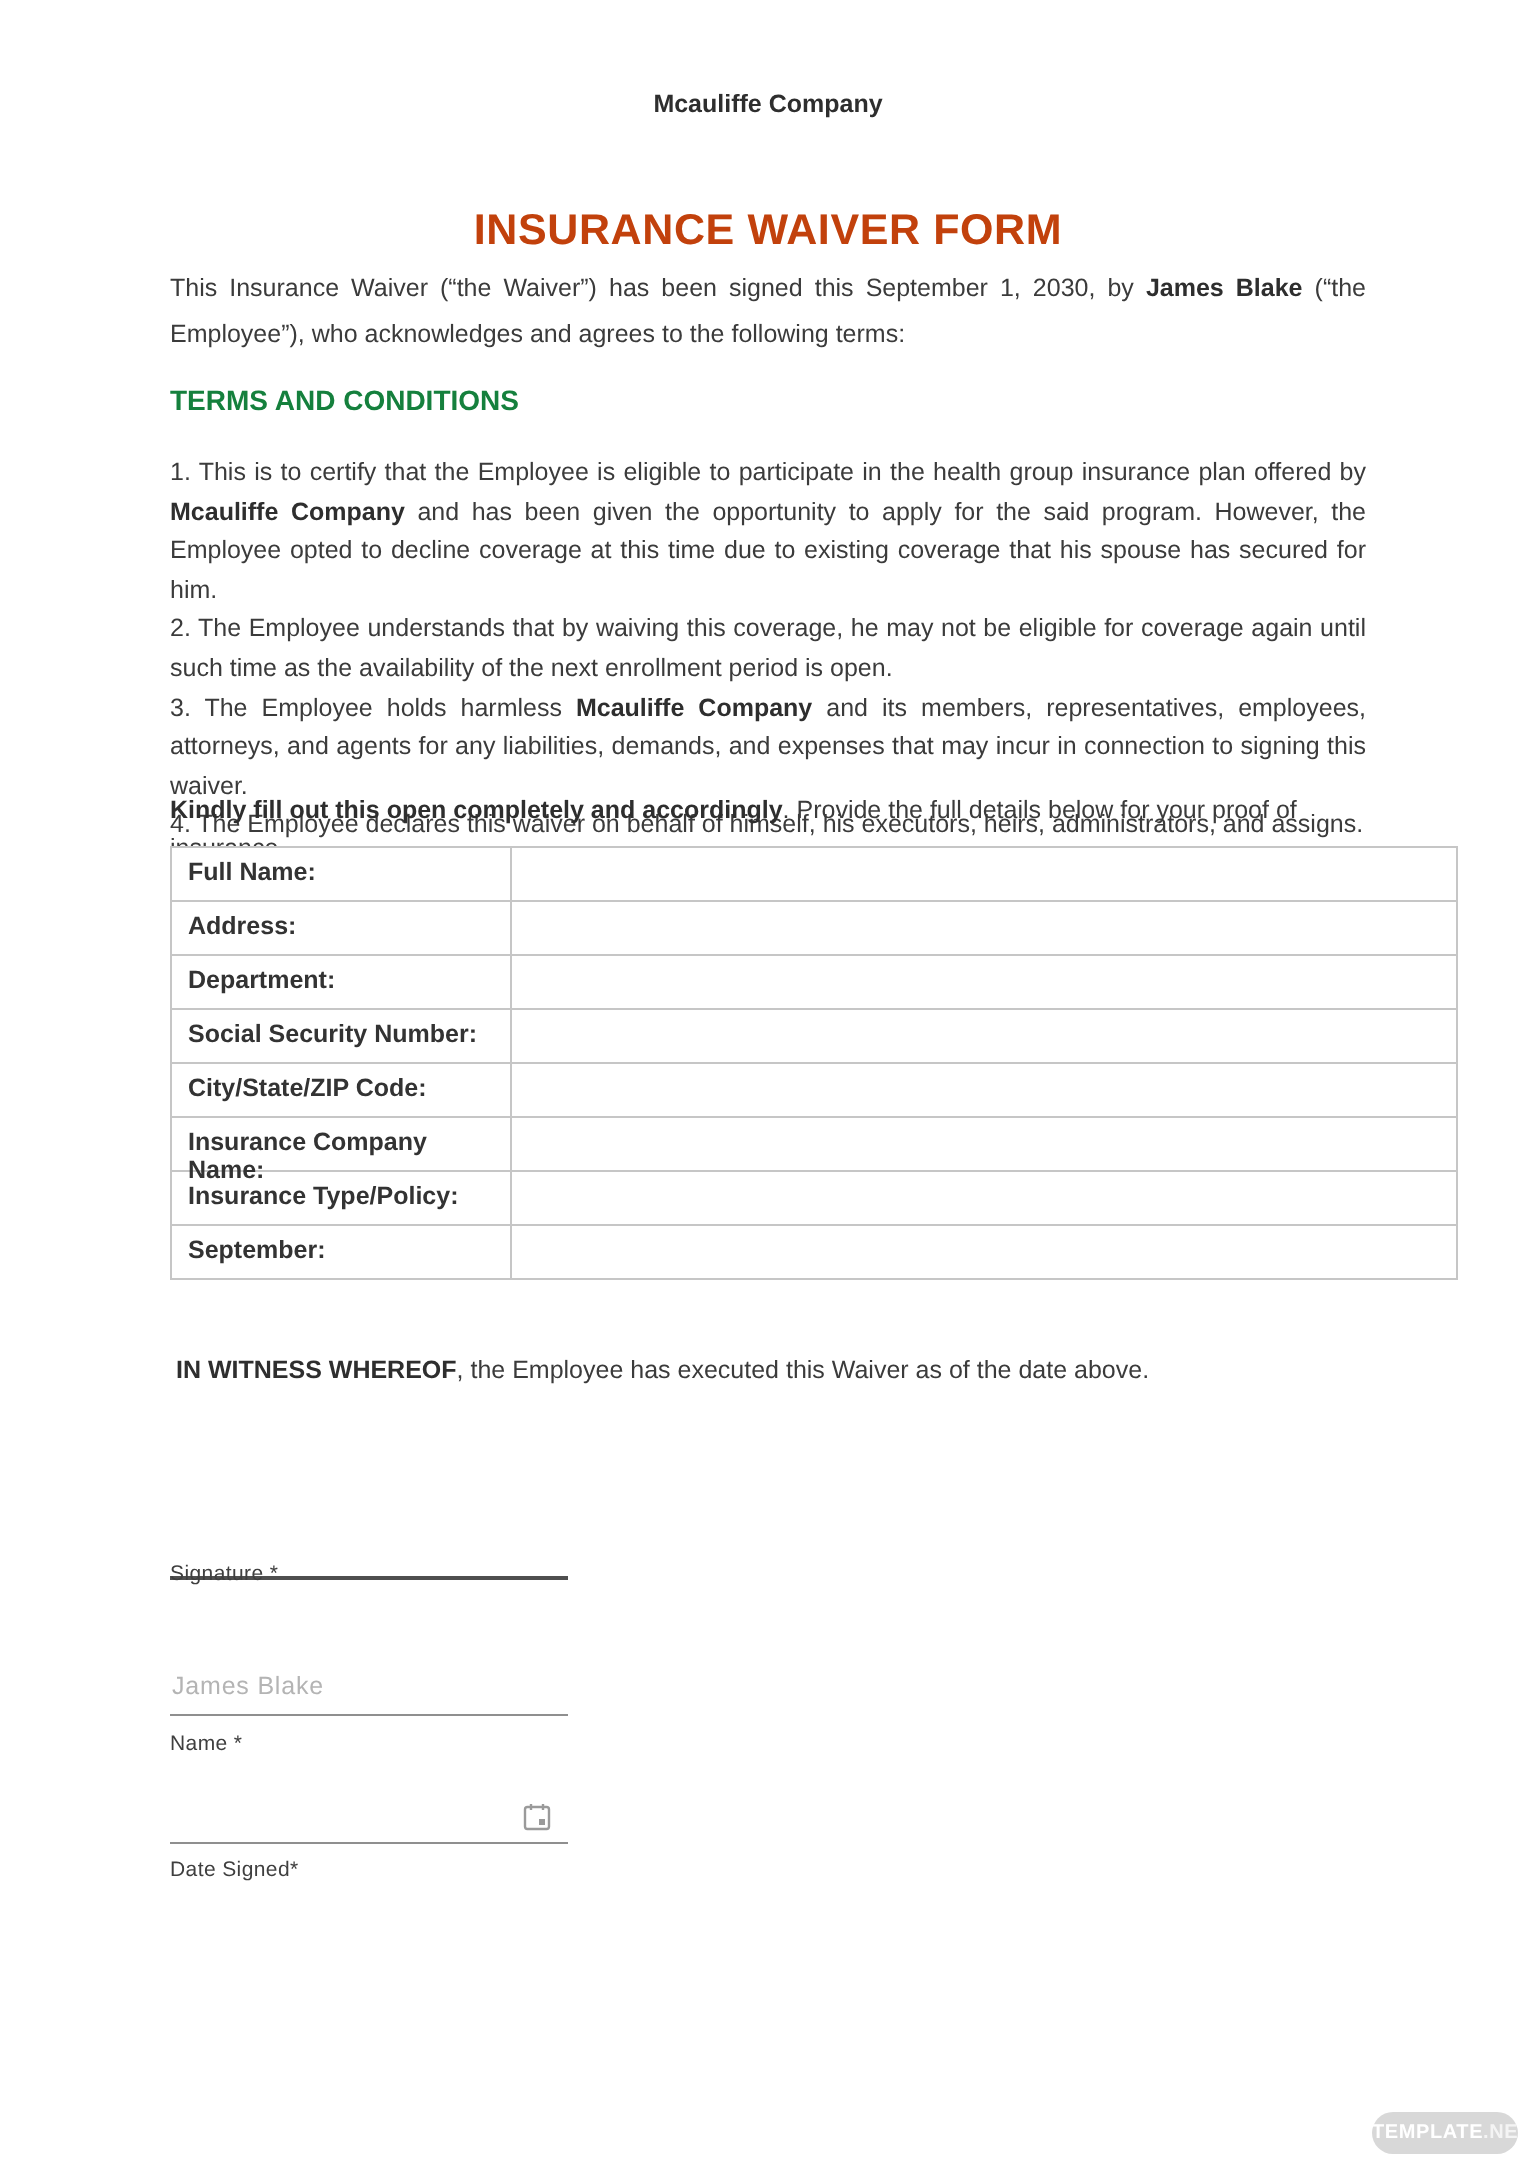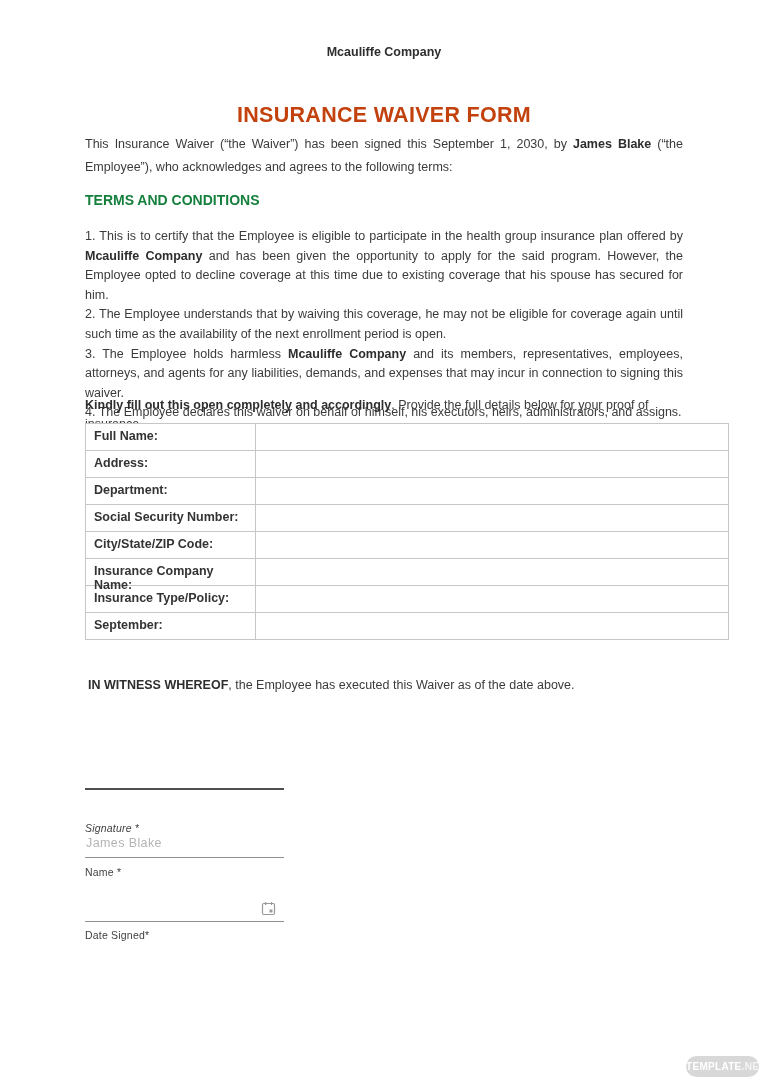--- a/index.html
+++ b/index.html
@@ -83,21 +83,21 @@
   .witness {
     top: 676px; left: 85px; width: 598px;
     font-size: 12.5px;
     line-height: 19px;
     padding-left: 3px;
     box-sizing: border-box;
   }
 
   .sig-line   { top: 788px; left: 85px; width: 199px; height: 2px; background: #4f4f4f; }
   .field-label { font-size: 10.5px; color: #3f3f3f; letter-spacing: 0.2px; }
-  .sig-label  { top: 822px; left: 85px; font-style: italic; }
+  .sig-label  { top: 781px; left: 85px; }
   .name-value { top: 836px; left: 86px; font-size: 12.5px; color: #b4b4b4; letter-spacing: 0.4px; }
   .name-line  { top: 857px; left: 85px; width: 199px; height: 1px; background: #8f8f8f; }
   .name-label { top: 866px; left: 85px; }
   .date-line  { top: 921px; left: 85px; width: 199px; height: 1px; background: #8f8f8f; }
   .date-label { top: 929px; left: 85px; }
   .cal-icon   { top: 901px; left: 261px; width: 15px; height: 15px; cursor: pointer; }
 
   .brand-badge {
     top: 1056px; left: 686px;
     width: 73px; height: 21px;

